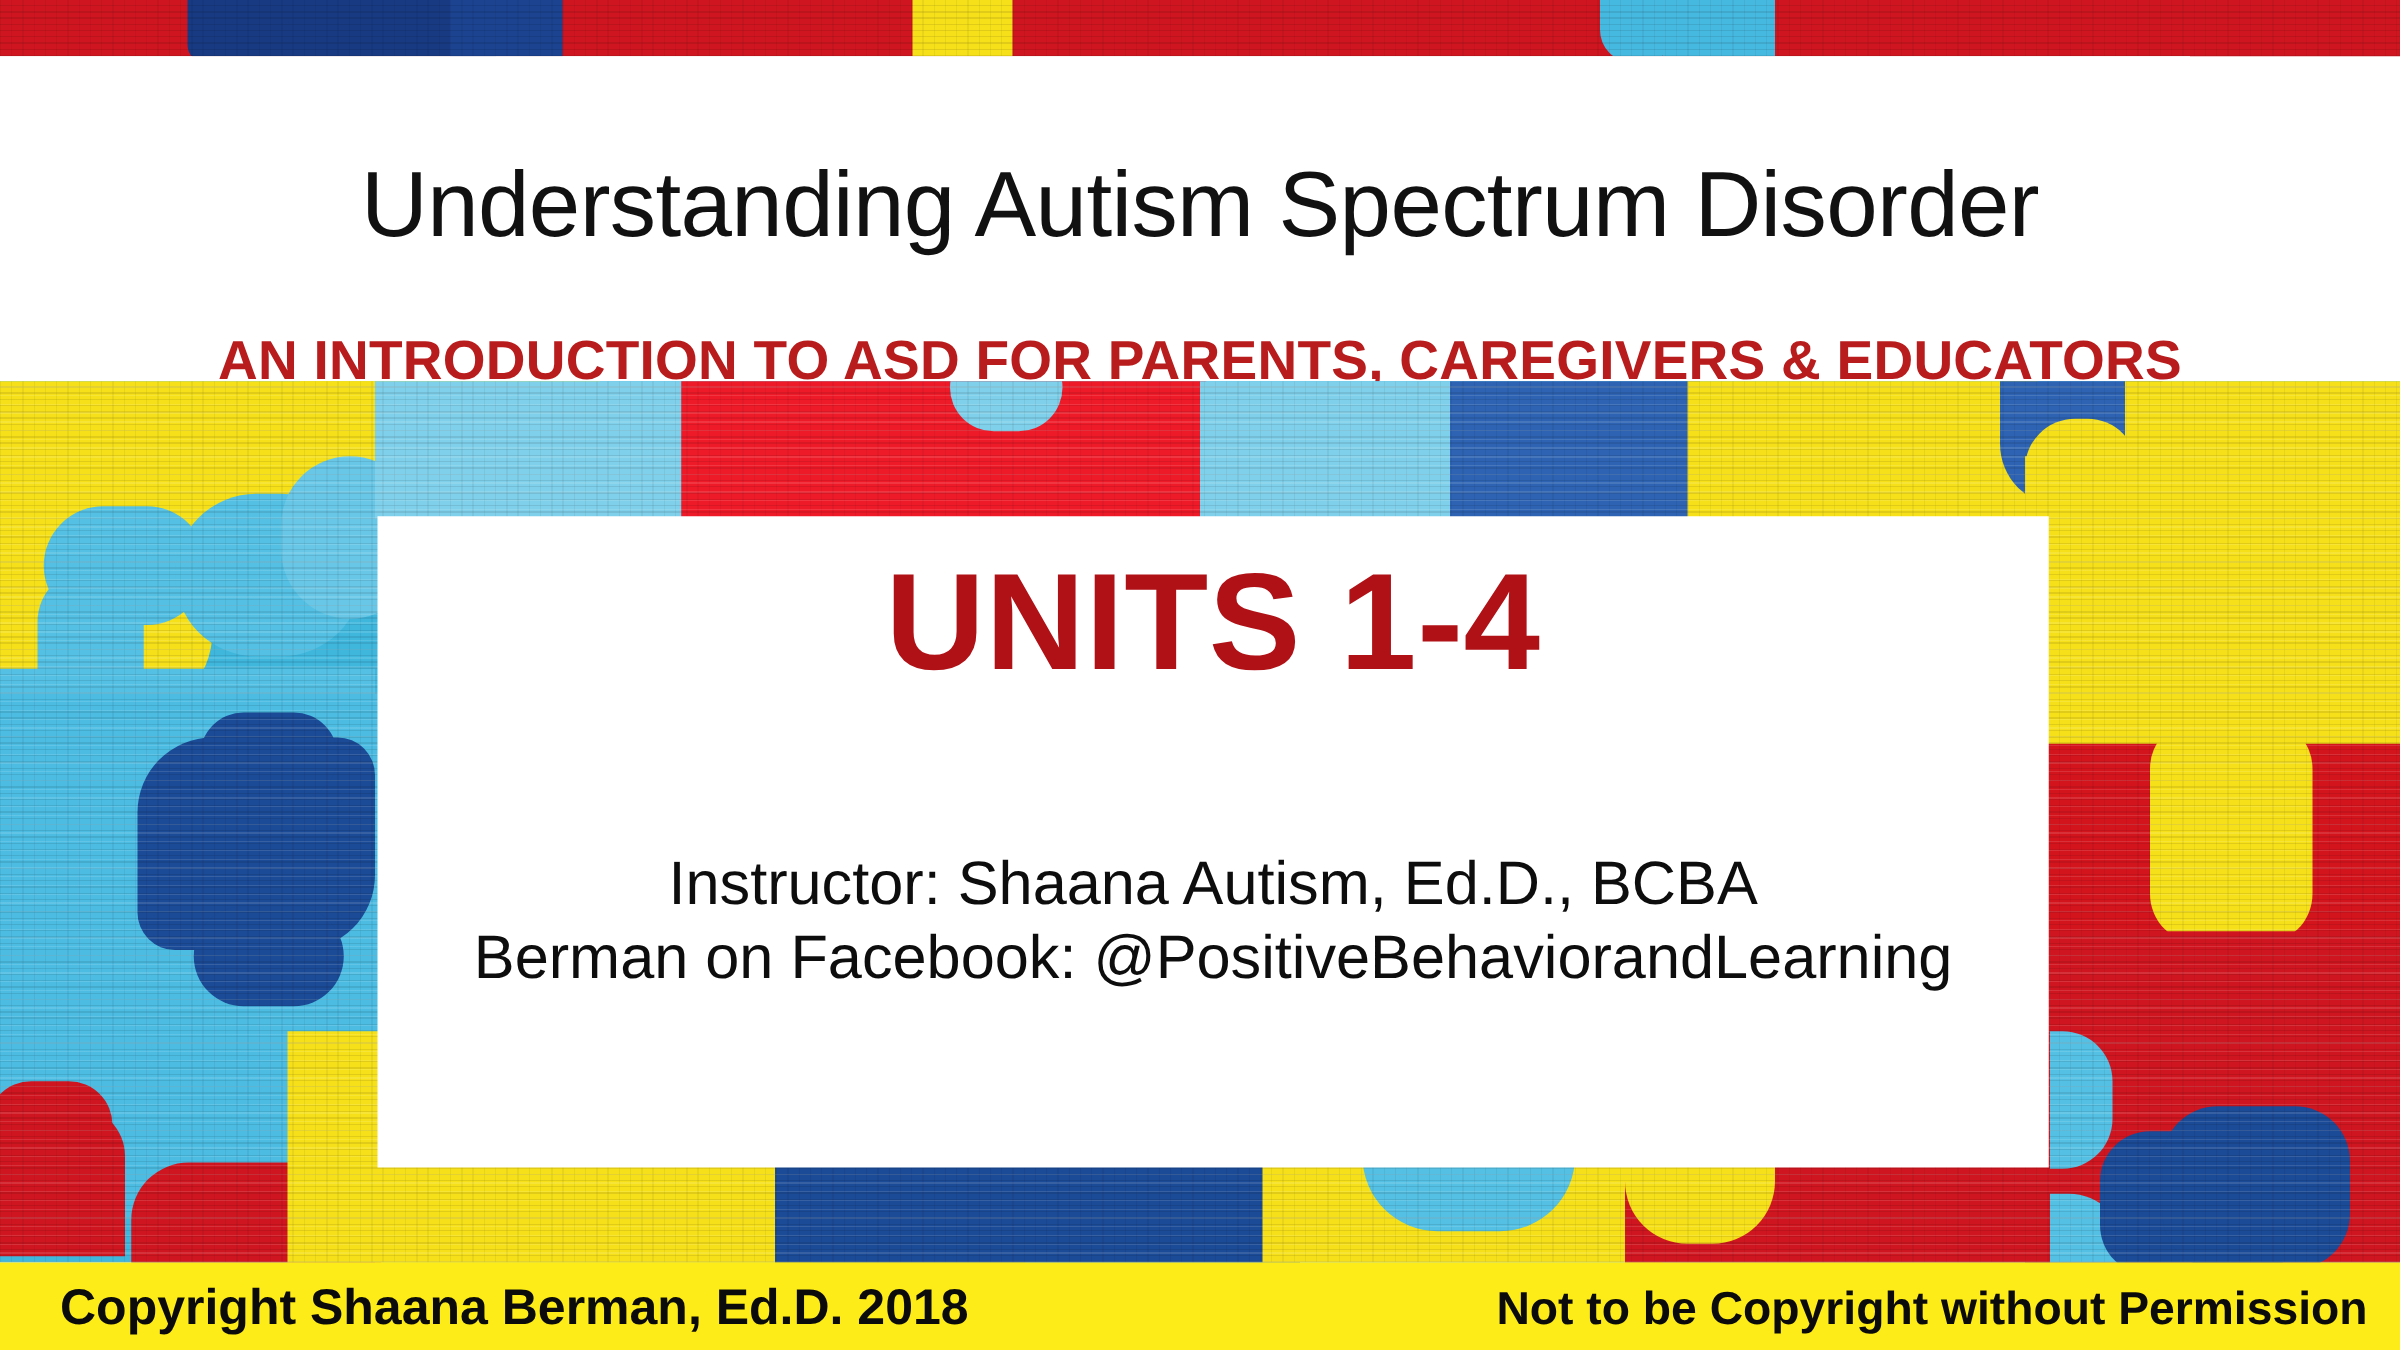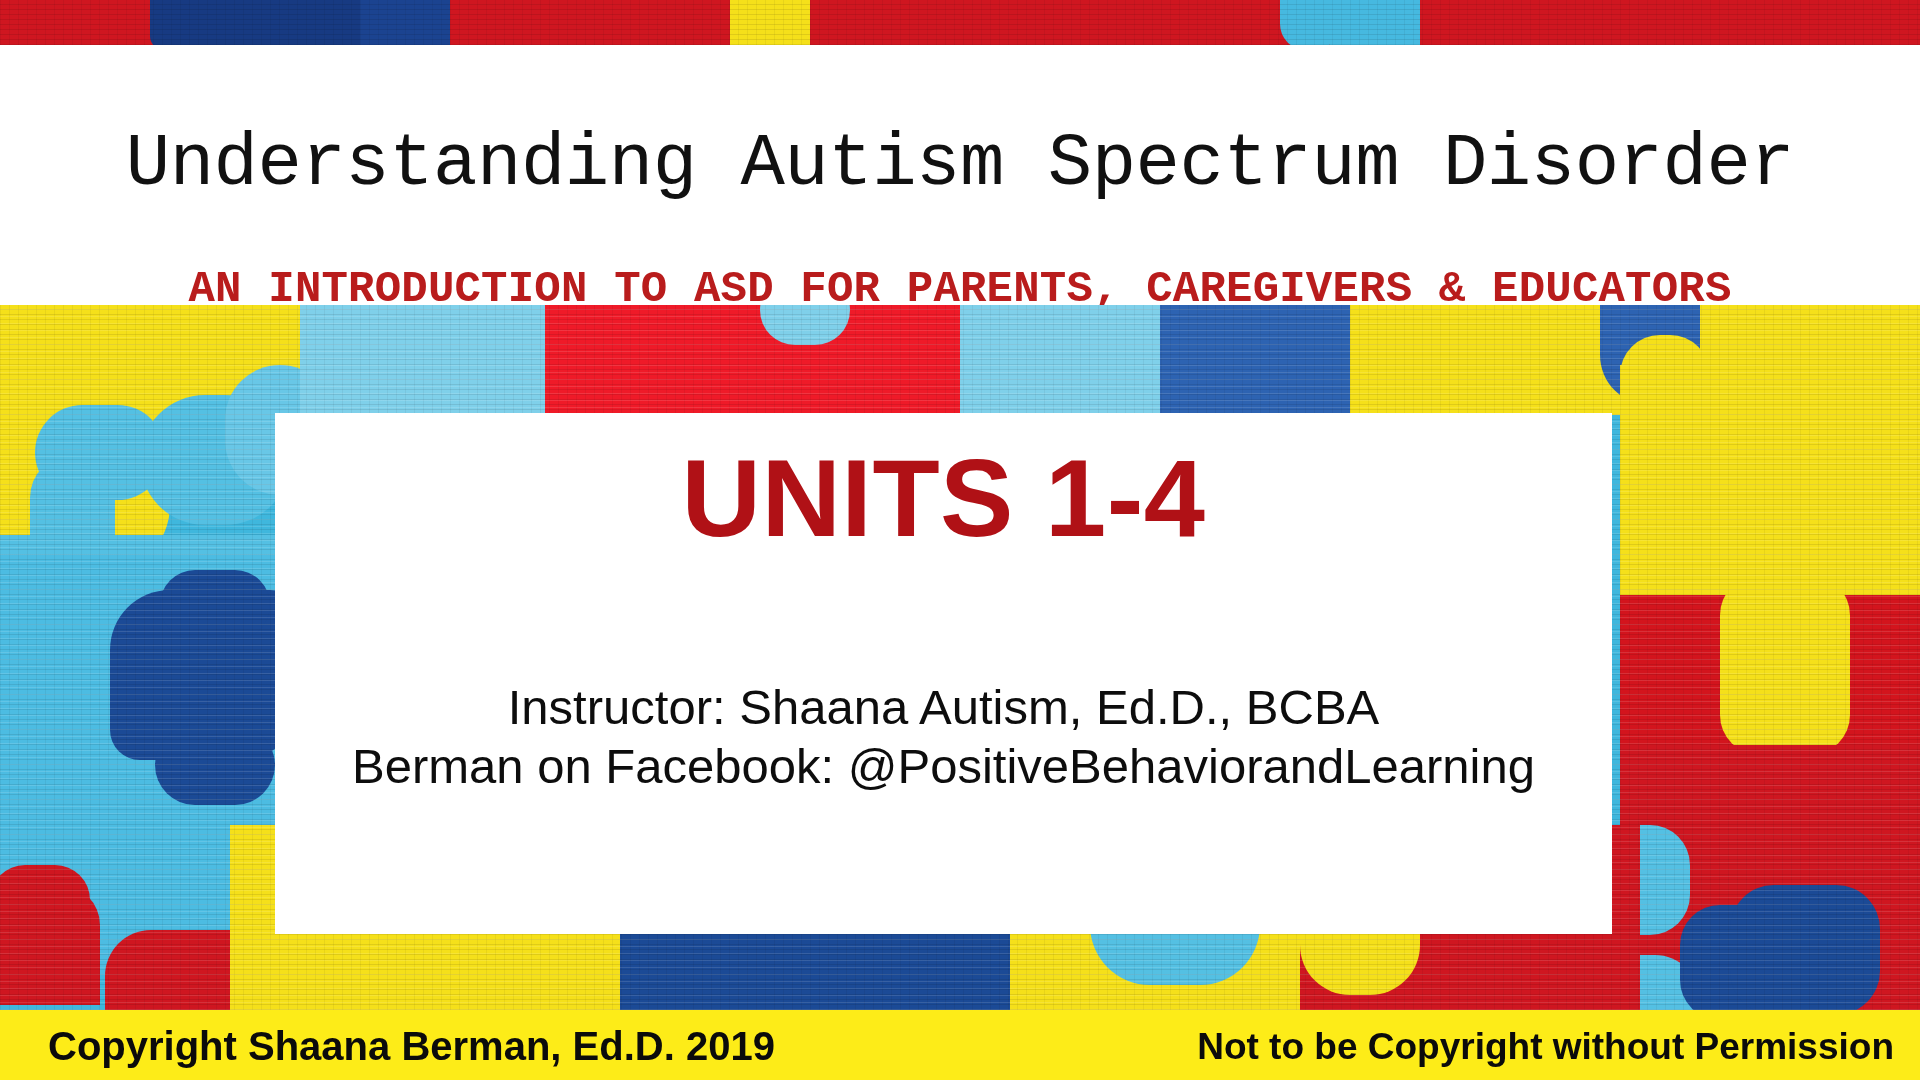--- a/index.html
+++ b/index.html
@@ -18,31 +18,31 @@
     mix-blend-mode:multiply;opacity:.85;pointer-events:none;}
   .grain2{position:absolute;inset:0;
     background-image:
       repeating-linear-gradient(0deg, rgba(255,255,255,.12) 0px, rgba(255,255,255,.12) 1px, rgba(0,0,0,0) 1px, rgba(0,0,0,0) 7px);
     pointer-events:none;}
 
   
   #top-strip{left:0;top:0;width:1920px;height:45px;background:#cf1620;}
 
   
-  #title-band{position:absolute;left:0;top:45px;width:1752px;height:260px;background:#ffffff;font-family:Liberation Mono, monospace;}
+  #title-band{position:absolute;left:0;top:45px;width:1752px;height:260px;background:#ffffff;}
   #slide-title{position:absolute;left:0;top:82px;width:1920px;text-align:center;
     font-size:74px;line-height:1;color:#111111;font-weight:400;letter-spacing:-.5px;}
   #slide-subtitle{position:absolute;left:0;top:222px;width:1920px;text-align:center;
     font-size:44px;line-height:1;color:#b91c1c;font-weight:700;letter-spacing:.2px;}
 
   
   #puzzle-bg{left:0;top:305px;width:1920px;height:705px;background:#3fb7dd;}
 
   
-  #content-card{position:absolute;left:275px;top:413px;width:1337px;height:521px;background:#ffffff;}
+  #content-card{position:absolute;left:302px;top:413px;width:1337px;height:521px;background:#ffffff;}
   #units-heading{position:absolute;left:0;top:30px;width:100%;text-align:center;
     font-size:110px;line-height:1;font-weight:700;color:#b01116;letter-spacing:.5px;}
   #instructor-block{position:absolute;left:0;top:265px;width:100%;text-align:center;
     font-size:49px;line-height:1.21;color:#0d0d0d;font-weight:400;}
 
   
   #footer-bar{position:absolute;left:0;top:1010px;width:1920px;height:70px;background:#fdec18;}
   #copyright-text{position:absolute;left:48px;top:16px;font-size:40px;font-weight:700;color:#0b0b0b;line-height:1;}
   #reproduction-text{position:absolute;right:26px;top:18px;font-size:37px;font-weight:700;color:#0b0b0b;line-height:1;}
 </style>
@@ -126,17 +126,17 @@
       <div id="units-heading">UNITS 1-4</div>
       <div id="instructor-block">
         <div>Instructor: Shaana Autism, Ed.D., BCBA</div>
         <div>Berman on Facebook: @PositiveBehaviorandLearning</div>
       </div>
     </div>
 
   </div>
 
   <div id="footer-bar">
-    <div id="copyright-text">Copyright Shaana Berman, Ed.D. 2019</div>
+    <div id="copyright-text">Copyright Shaana Berman, Ed.D. 2018</div>
     <div id="reproduction-text">Not to be Copyright without Permission</div>
   </div>
 
 </div>
 
 </body></html>

